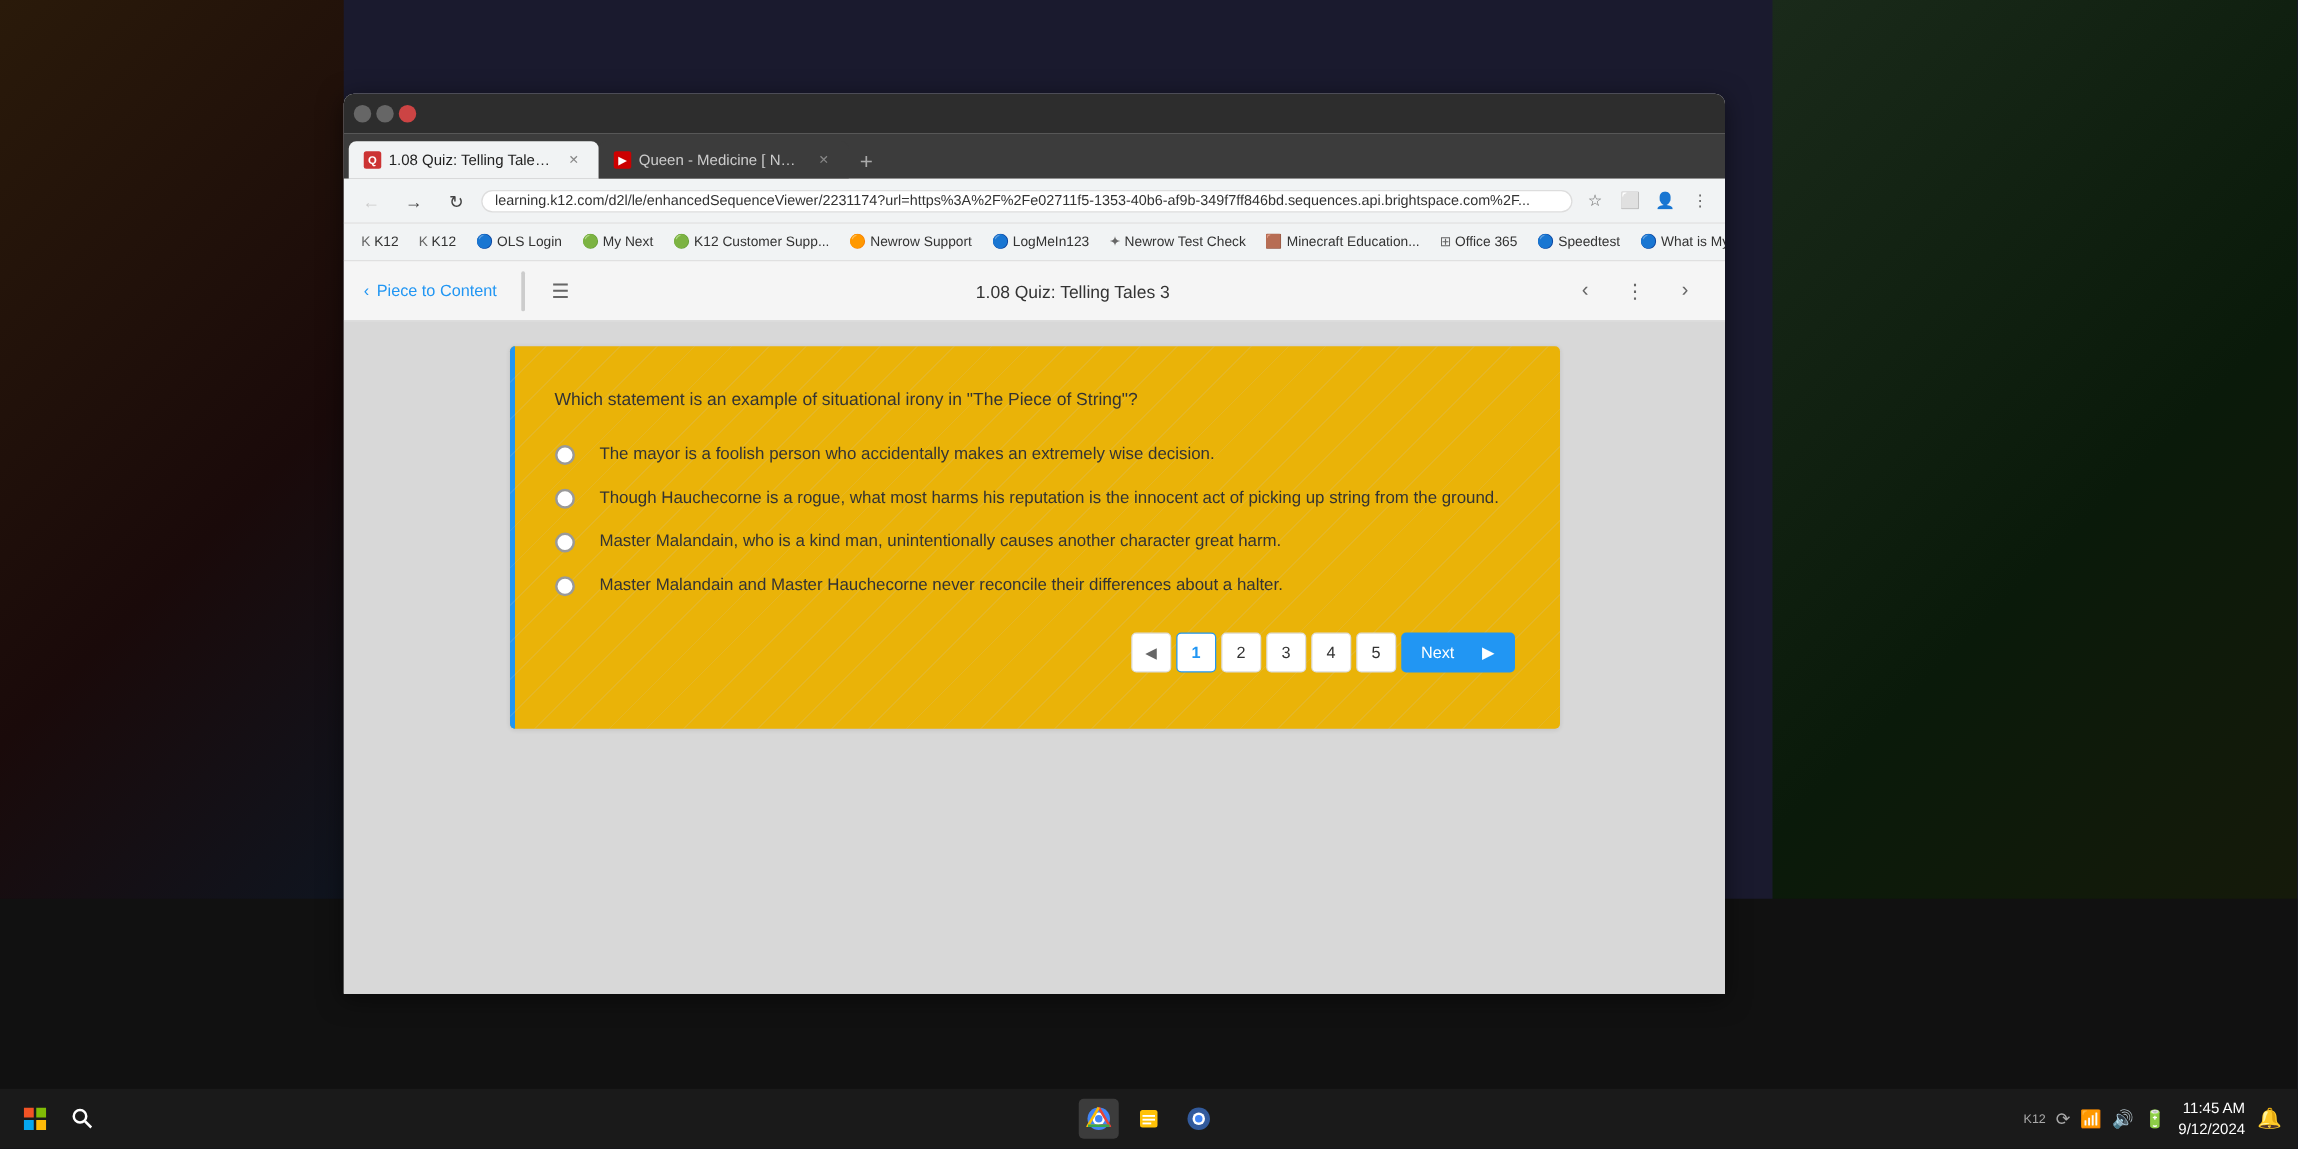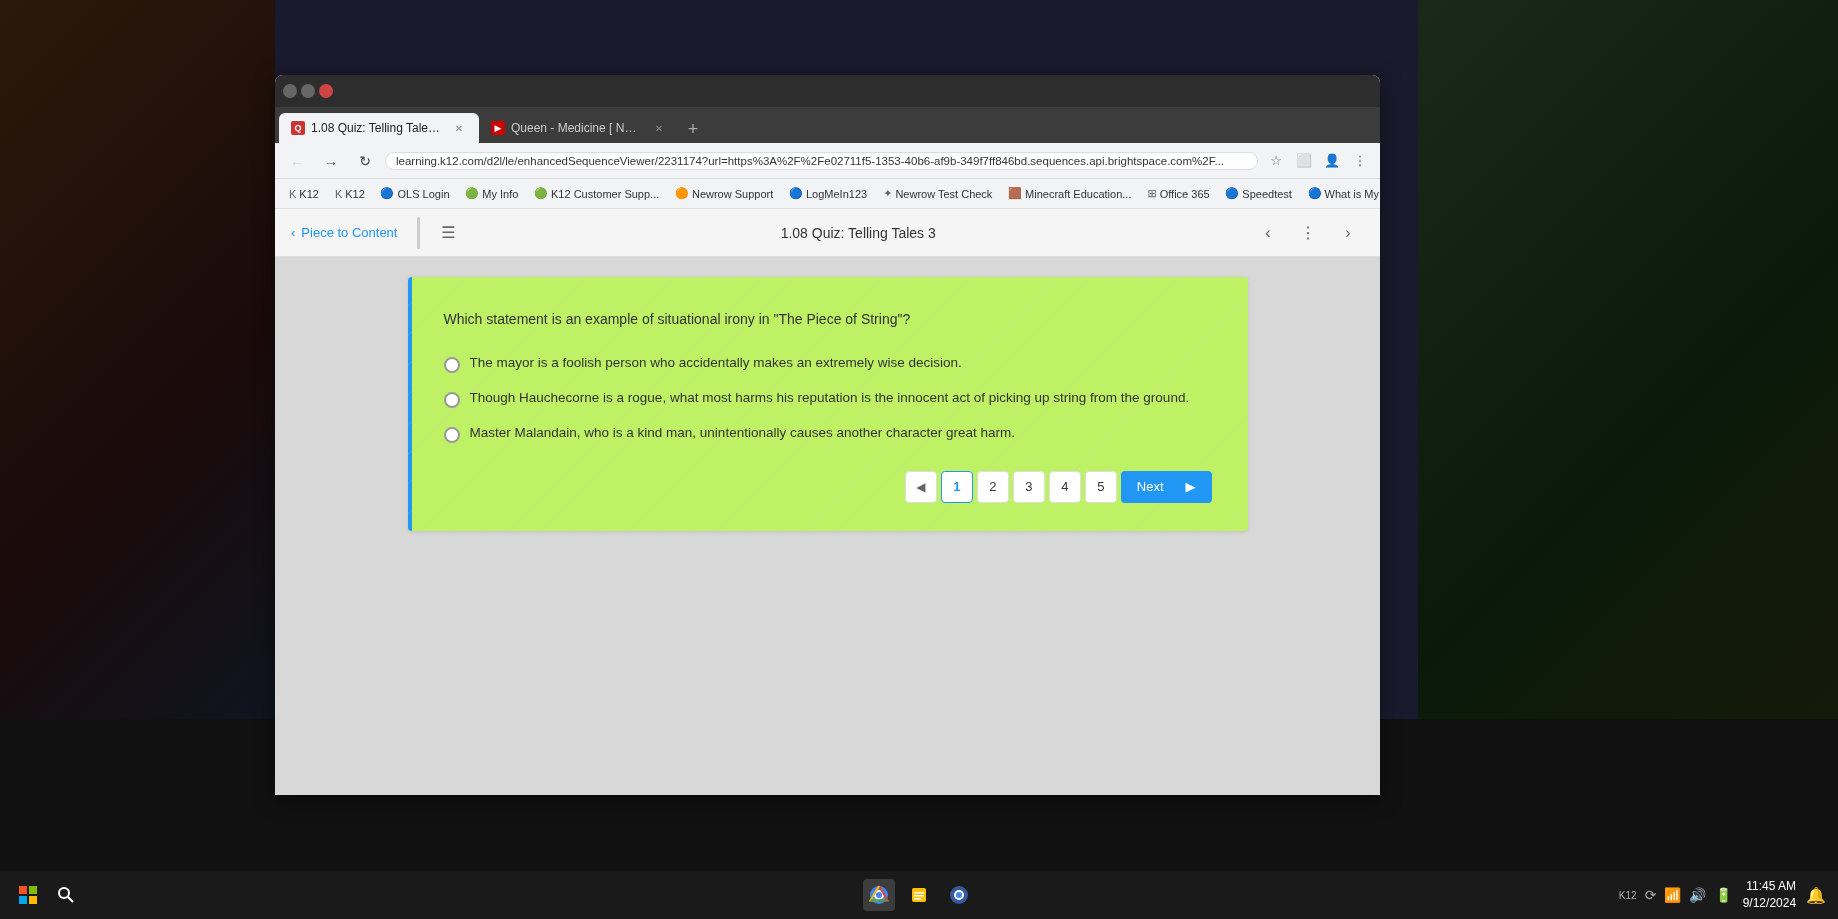--- a/index.html
+++ b/index.html
@@ -275,23 +275,23 @@
 
     
     .quiz-wrapper {
       flex: 1;
       overflow-y: auto;
       padding: 20px;
       background: #d8d8d8;
       position: relative;
     }
     .quiz-card {
-      background: #bef264;
+      background: #eab308;
       border-radius: 4px;
-      padding: 32px 36px 28px;
+      padding: 32px 36px 45px;
       max-width: 840px;
       margin: 0 auto;
       box-shadow: 0 1px 4px rgba(0,0,0,0.1);
       position: relative;
     }
     .quiz-card::before {
       content: '';
       position: absolute;
       left: 0; top: 0; bottom: 0;
       width: 4px;
@@ -325,22 +325,22 @@
 
     .options-list {
       display: flex;
       flex-direction: column;
       gap: 16px;
       position: relative;
       z-index: 1;
     }
     .option-item {
       display: flex;
-      align-items: flex-end;
-      gap: 10px;
+      align-items: center;
+      gap: 20px;
       cursor: pointer;
     }
     .radio-circle {
       width: 16px; height: 16px;
       border-radius: 50%;
       border: 2px solid #999;
       flex-shrink: 0;
       margin-top: 1px;
       background: #fff;
     }
@@ -521,21 +521,21 @@
     <div class="bookmark-item">
       <span class="bm-icon">K</span>
       <span>K12</span>
     </div>
     <div class="bookmark-item">
       <span class="bm-icon">🔵</span>
       <span>OLS Login</span>
     </div>
     <div class="bookmark-item">
       <span class="bm-icon">🟢</span>
-      <span>My Info</span>
+      <span>My Next</span>
     </div>
     <div class="bookmark-item">
       <span class="bm-icon">🟢</span>
       <span>K12 Customer Supp...</span>
     </div>
     <div class="bookmark-item">
       <span class="bm-icon">🟠</span>
       <span>Newrow Support</span>
     </div>
     <div class="bookmark-item">
@@ -599,20 +599,24 @@
           <div class="option-item">
             <div class="radio-circle"></div>
             <span class="option-text">Though Hauchecorne is a rogue, what most harms his reputation is the innocent act of picking up string from the ground.</span>
           </div>
 
           <div class="option-item">
             <div class="radio-circle"></div>
             <span class="option-text">Master Malandain, who is a kind man, unintentionally causes another character great harm.</span>
           </div>
 
+          <div class="option-item">
+            <div class="radio-circle"></div>
+            <span class="option-text">Master Malandain and Master Hauchecorne never reconcile their differences about a halter.</span>
+          </div>
 
         </div>
 
         <div class="pagination">
           <button class="page-nav-btn">◀</button>
           <button class="page-num active">1</button>
           <button class="page-num">2</button>
           <button class="page-num">3</button>
           <button class="page-num">4</button>
           <button class="page-num">5</button>

